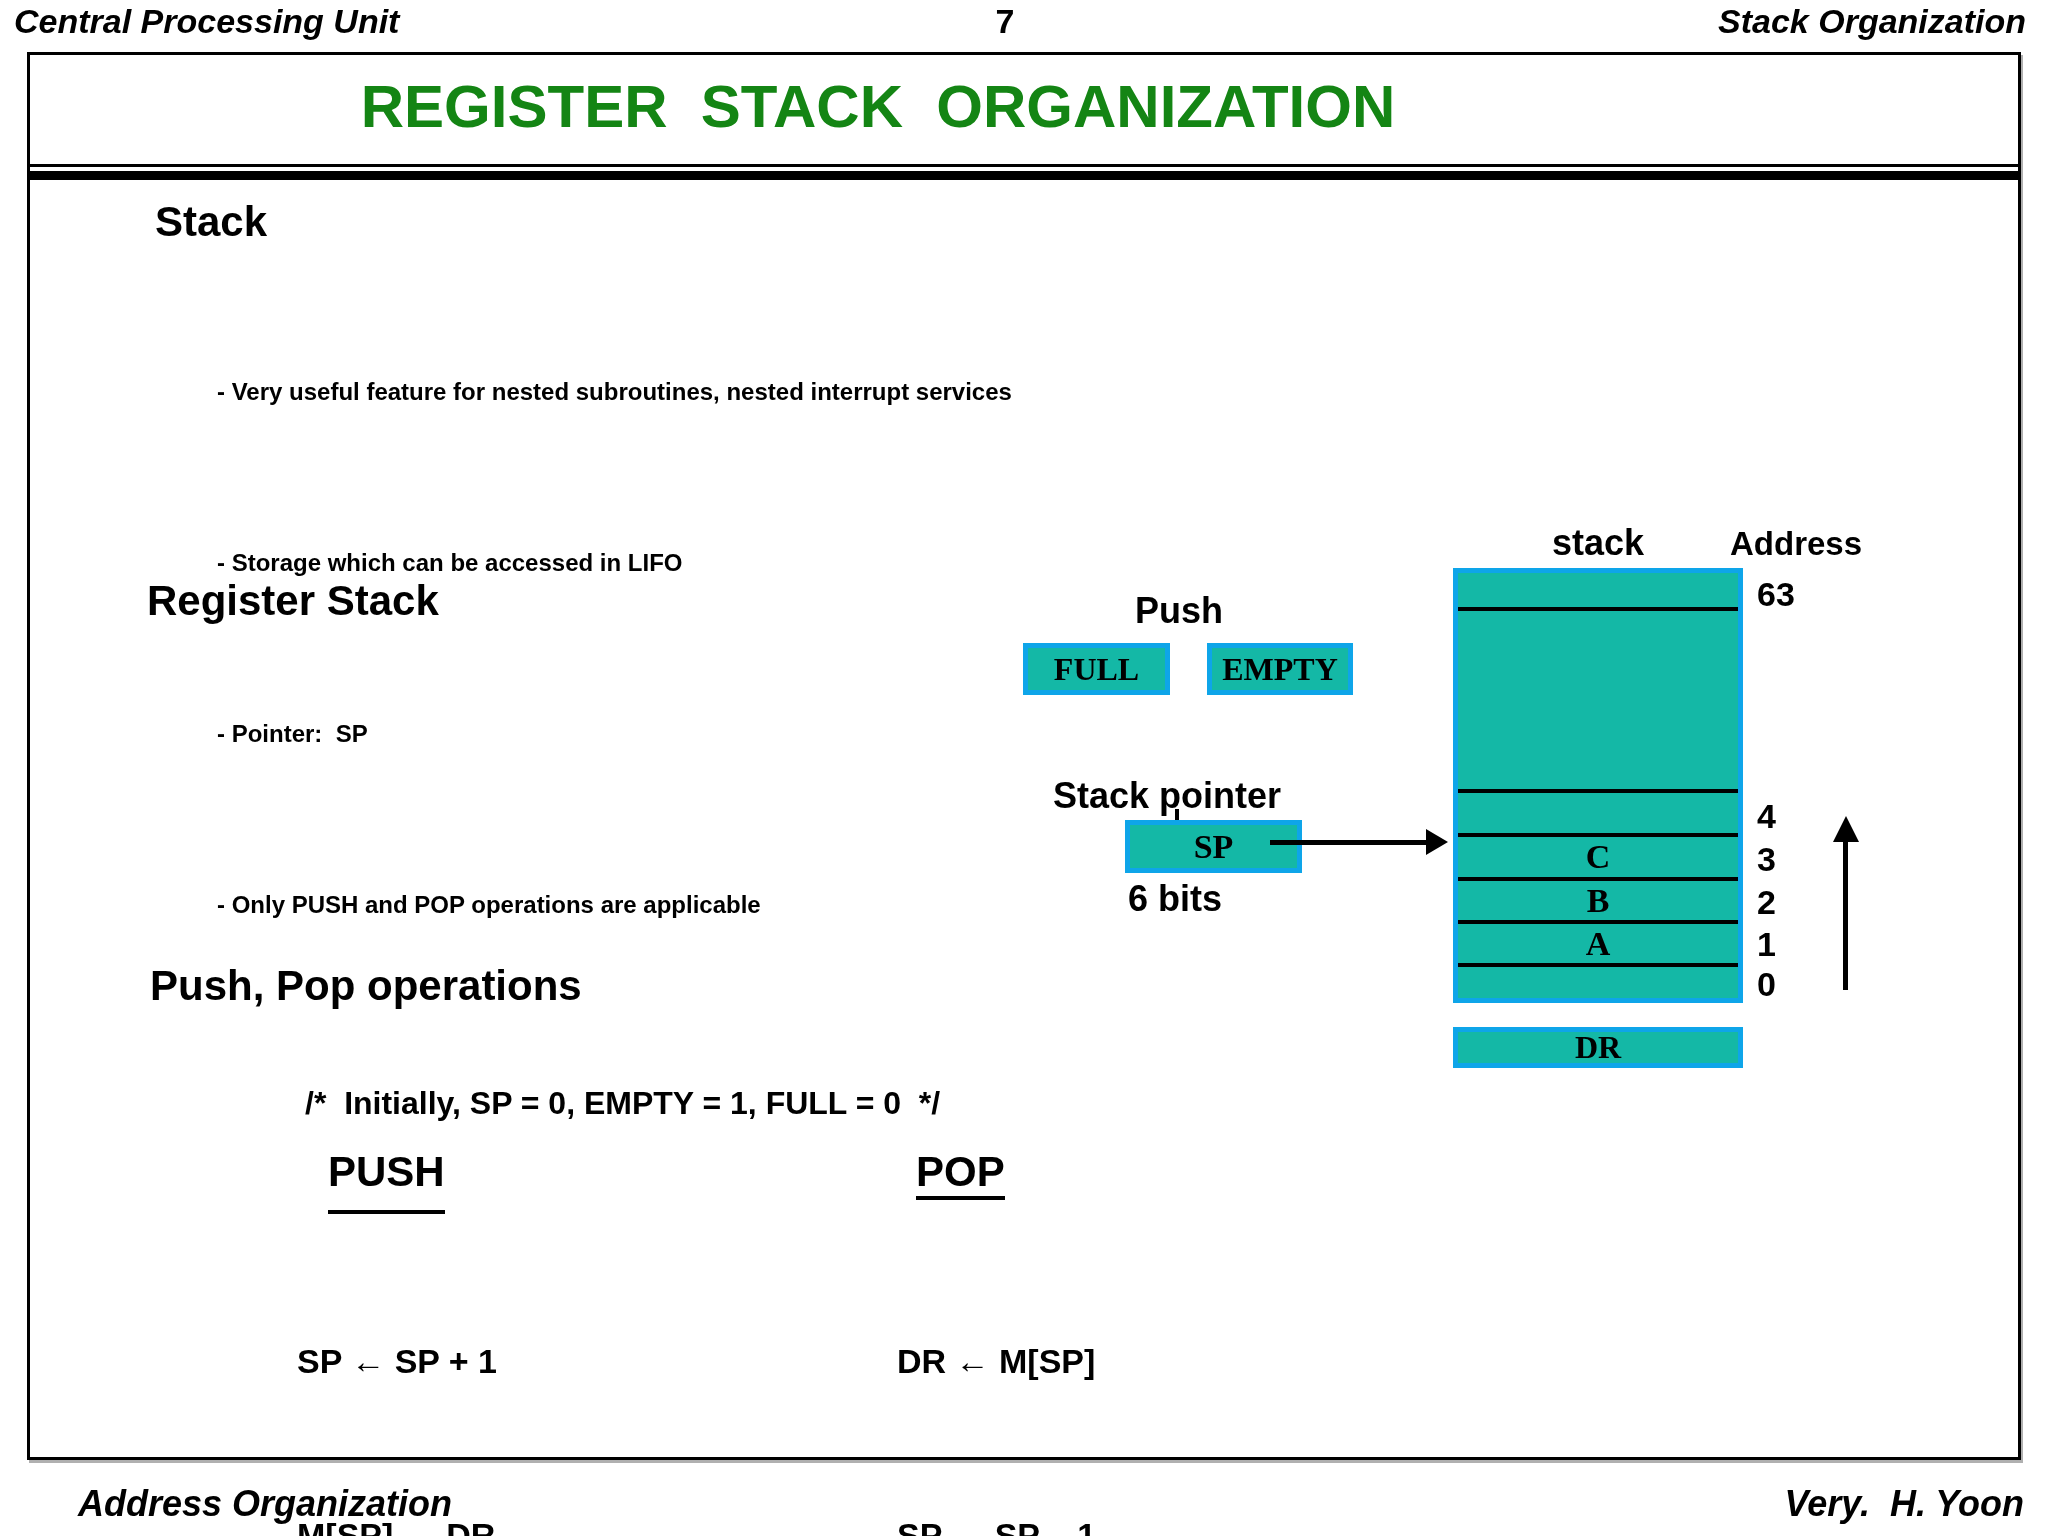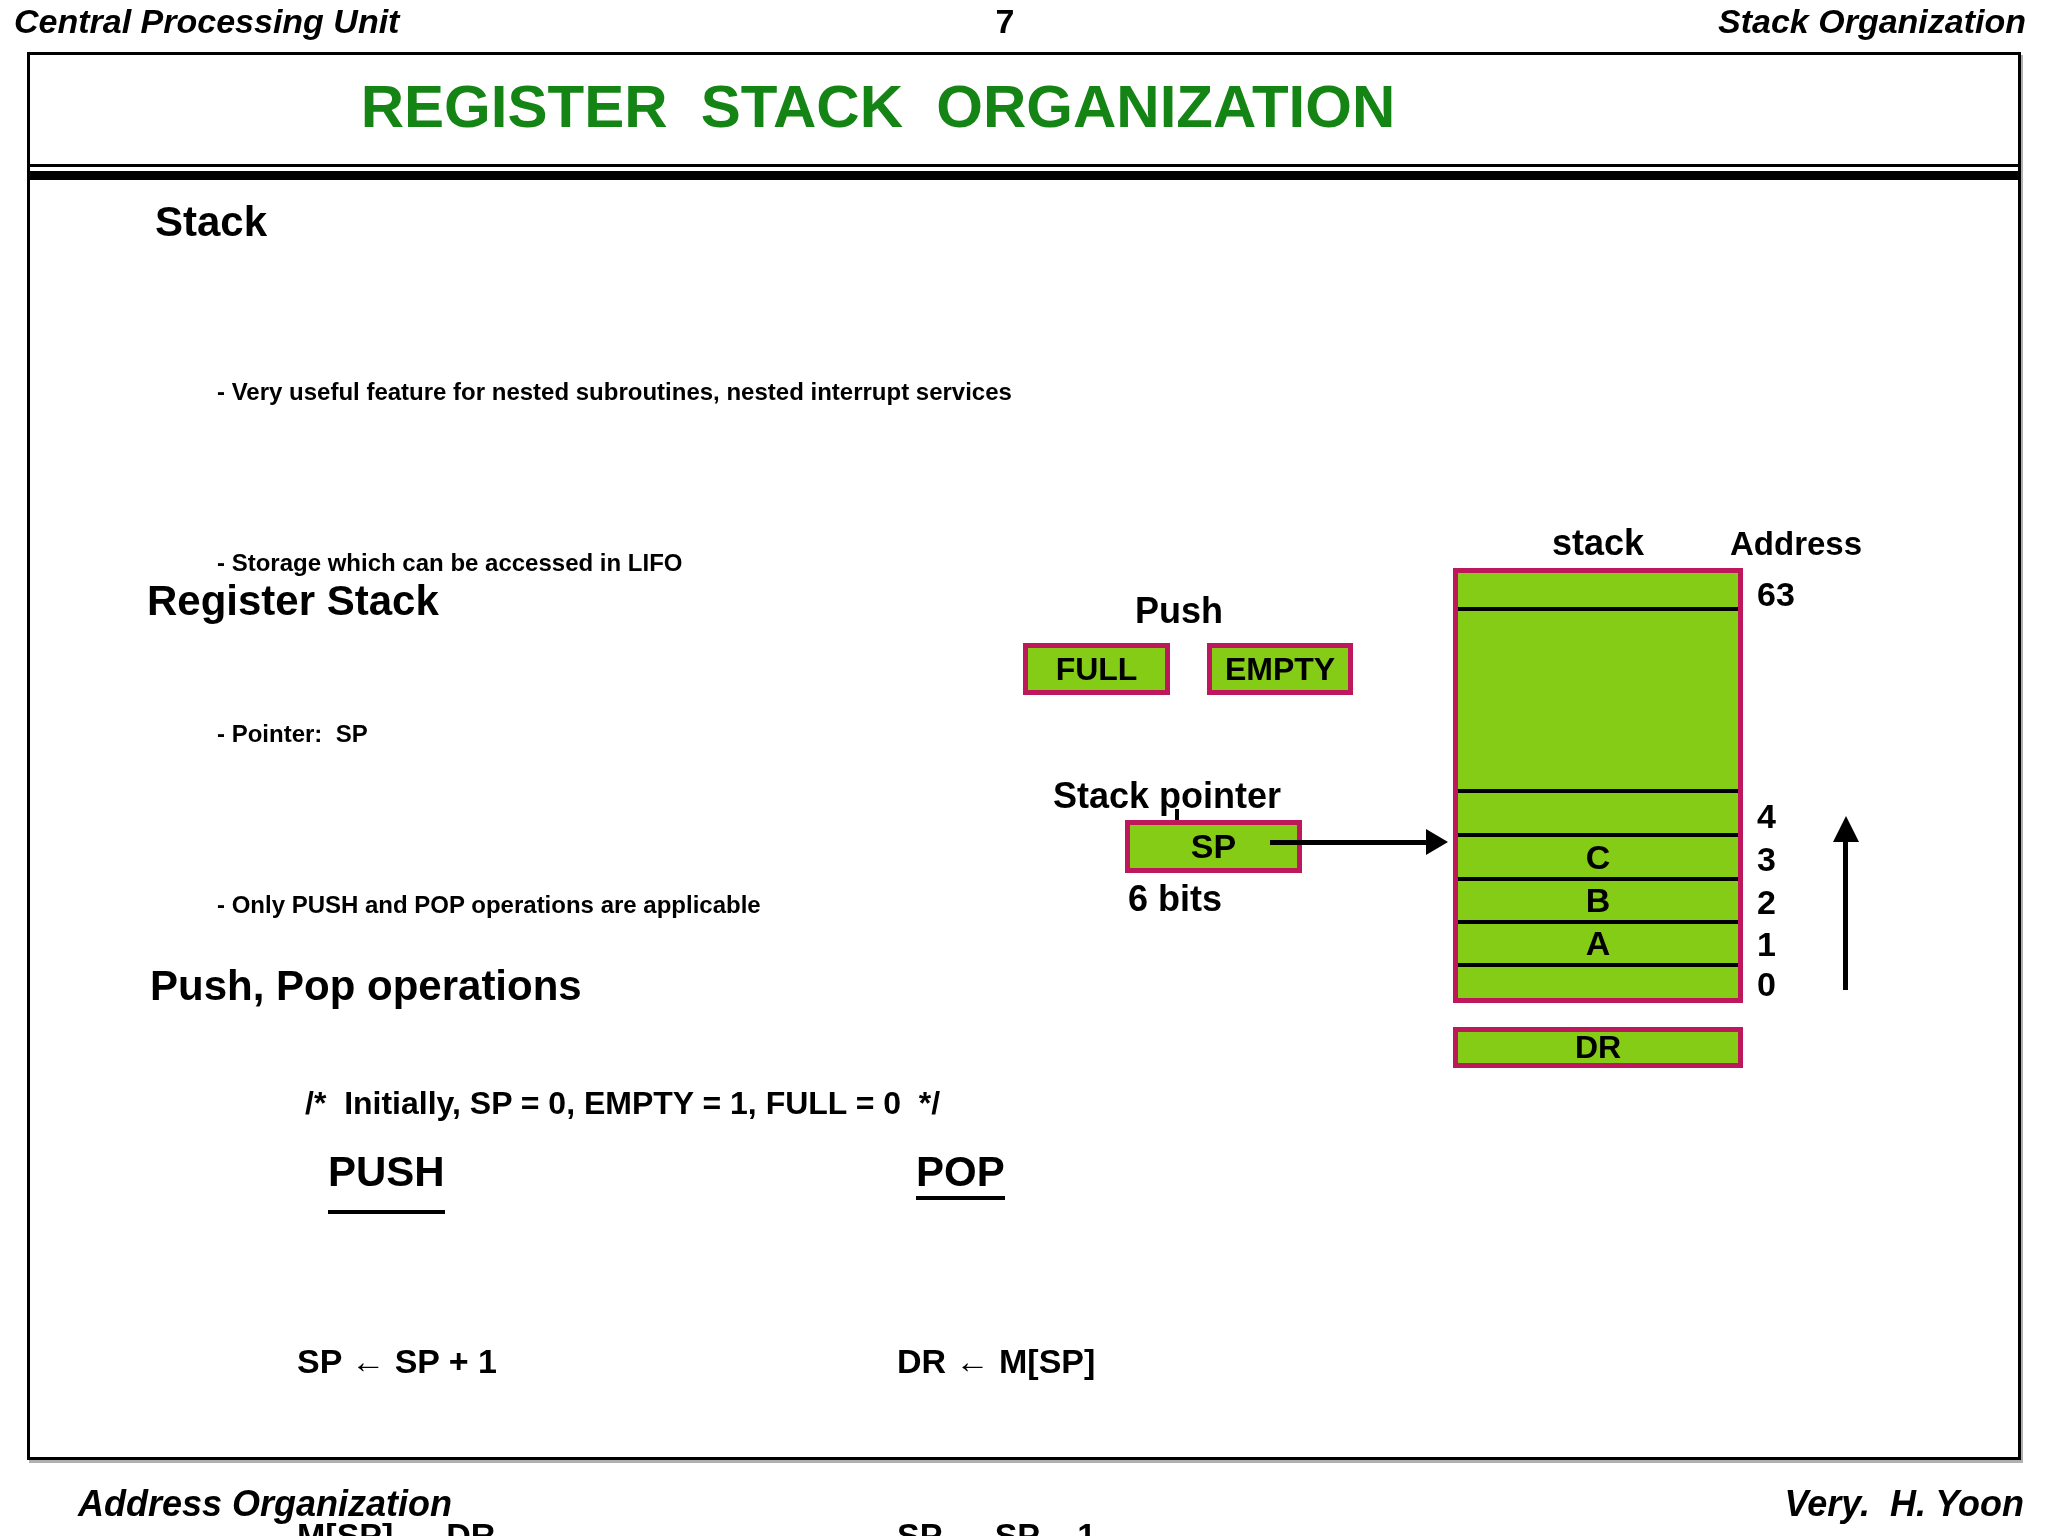--- a/index.html
+++ b/index.html
@@ -4,21 +4,21 @@
 <style>
   html,body{margin:0;padding:0;}
   body{
     width:2048px;height:1536px;position:relative;background:#ffffff;
     font-family:"Liberation Sans","DejaVu Sans",sans-serif;
     font-weight:bold;color:#000;overflow:hidden;
   }
   .abs{position:absolute;white-space:pre;}
   .it{font-style:italic;}
   .ctr{display:flex;align-items:center;justify-content:center;text-align:center;}
-  .bbox{position:absolute;border:5px solid #be185d;box-sizing:border-box;background:#84cc16;}
+  .bbox{position:absolute;border:5px solid #0ea5e9;box-sizing:border-box;background:#14b8a6;font-family:Liberation Serif, serif;}
   .hline{position:absolute;background:#000;}
   .green{color:#148514;}
 </style>
 </head>
 <body>
 
 <div class="abs it" style="left:14px;top:2px;font-size:34px;">Central Processing Unit</div>
 <div class="abs" style="left:0;top:2px;width:2010px;text-align:center;font-size:34px;">7</div>
 <div class="abs it" style="right:22px;top:2px;font-size:34px;">Stack Organization</div>
 

